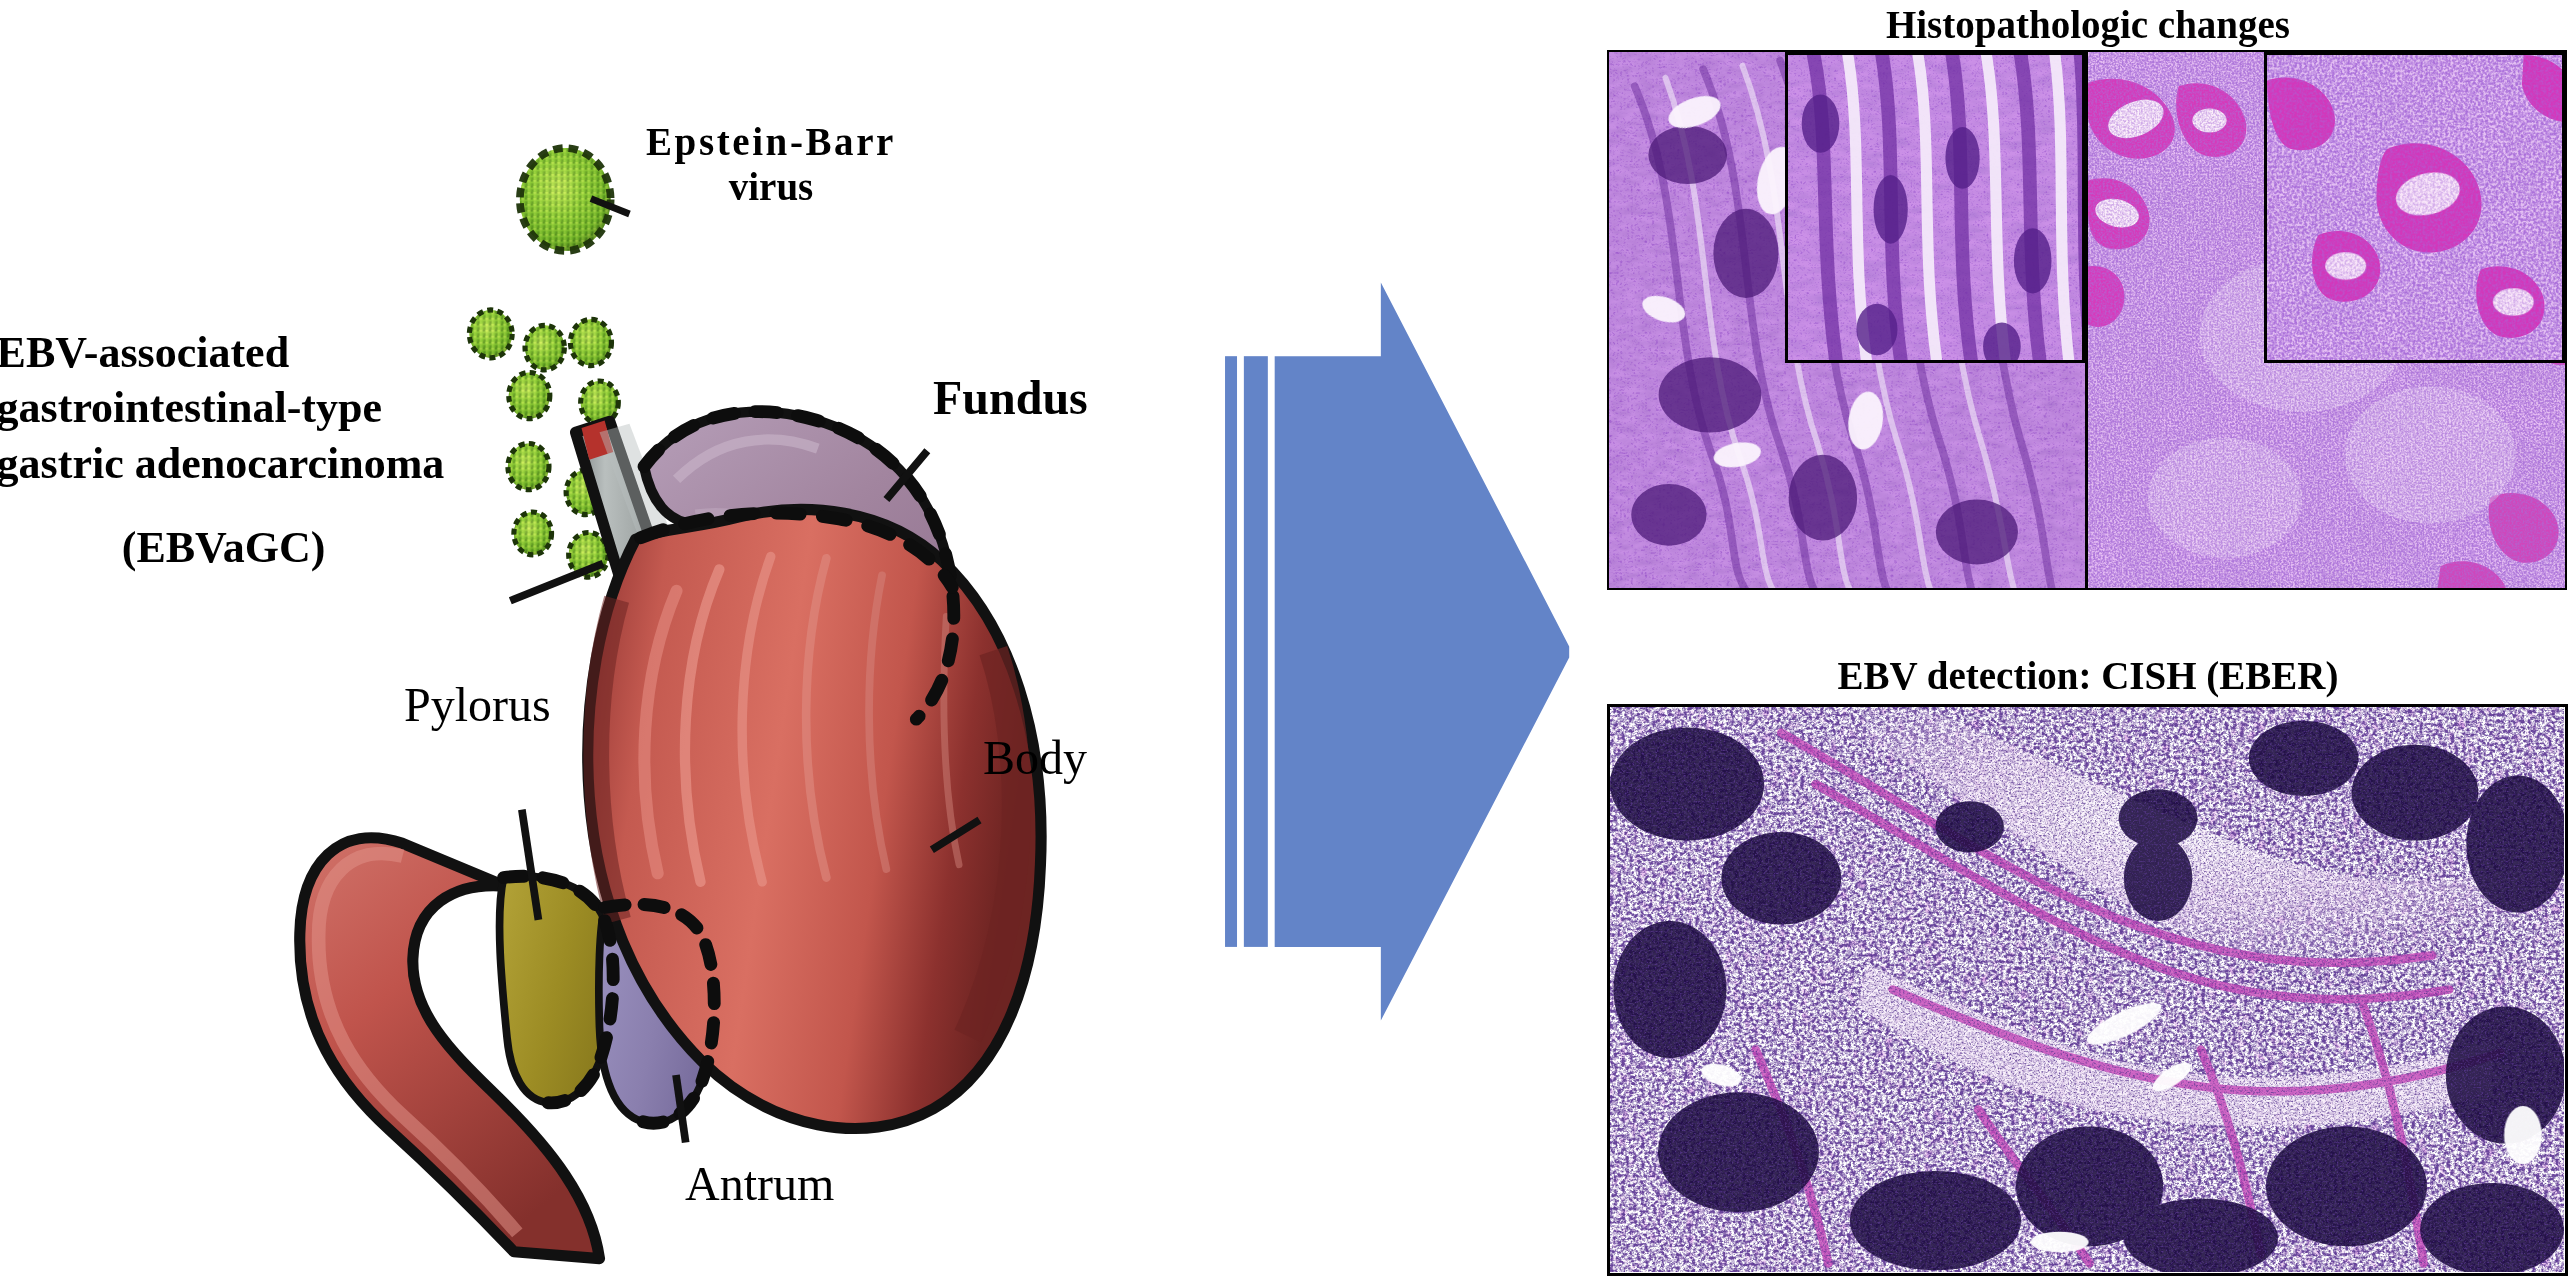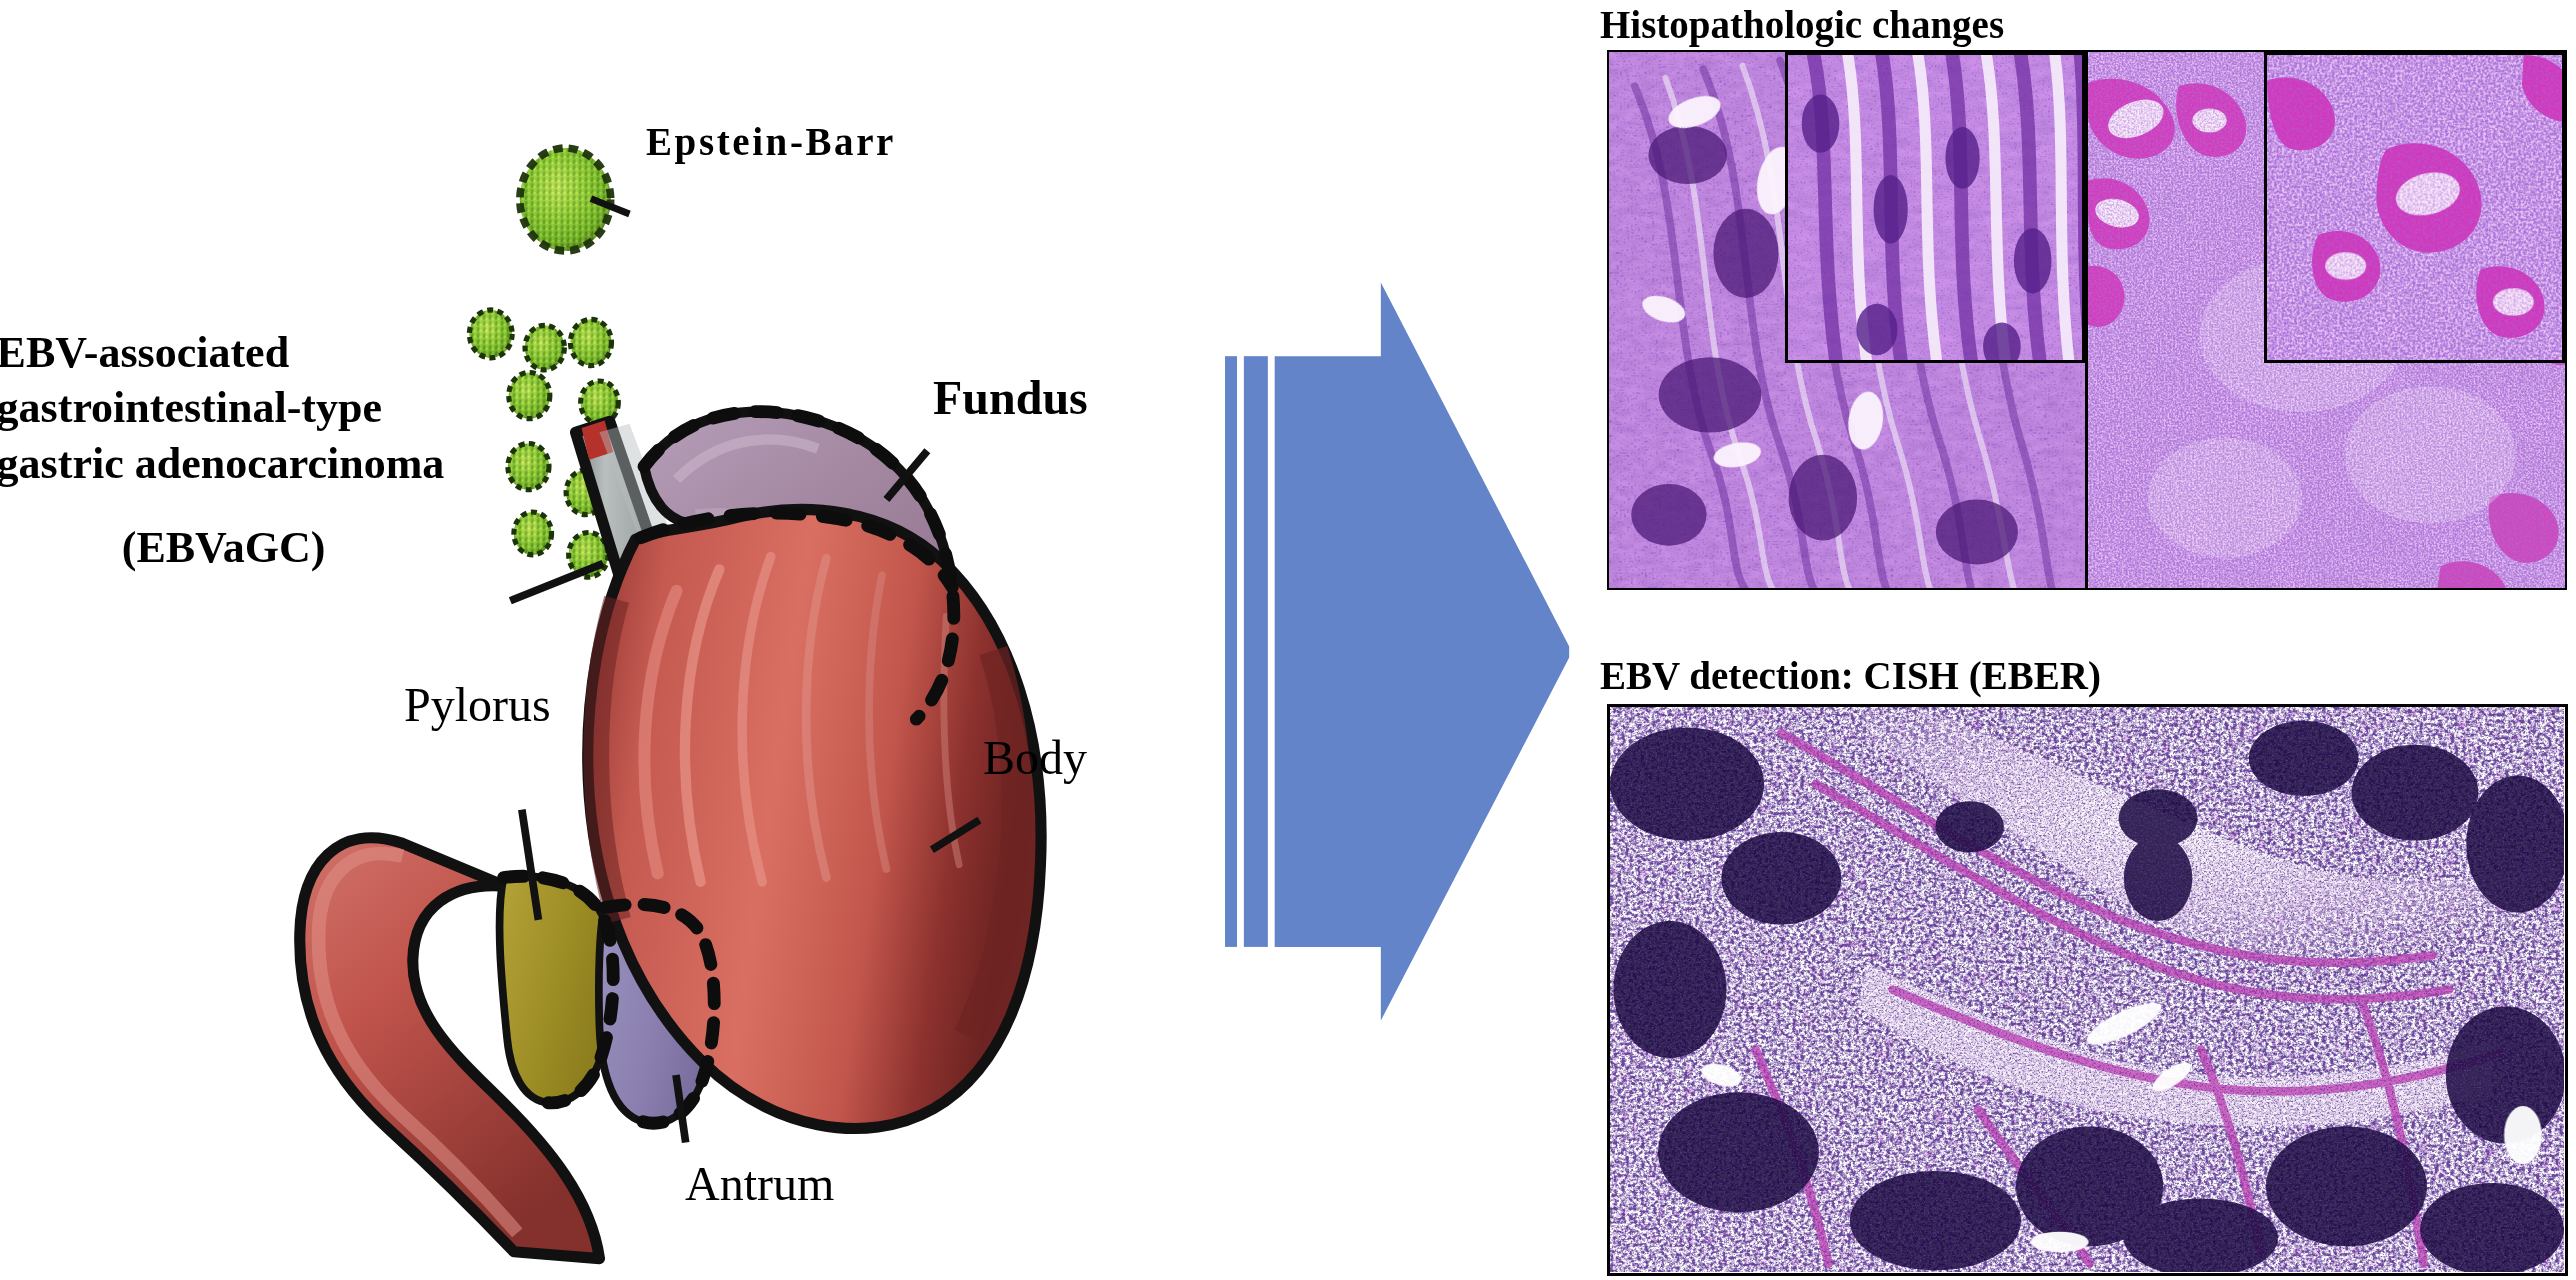--- a/index.html
+++ b/index.html
@@ -32,21 +32,21 @@
   #lbl-body{left:983px;top:730px;}
   #lbl-antrum{left:685px;top:1156px;text-align:center;}
 
   
   #arrow-group{position:absolute;left:1225px;top:274px;width:411px;height:839px;}
 
   
   #right-panel{position:absolute;left:1600px;top:0;width:976px;height:1280px;}
 
   .fig-title{
-    text-align:left;font-weight:bold;font-size:39px;letter-spacing:0px;
+    text-align:center;font-weight:bold;font-size:39px;letter-spacing:0px;
     line-height:1.0;white-space:nowrap;
   }
   #histo-title-wrap{position:absolute;left:0;top:5.1px;width:976px;}
   #cish-title-wrap{position:absolute;left:0;top:656px;width:976px;}
 
   .histo-row{
     position:absolute;left:6.9px;top:50px;width:961px;height:540px;
     display:flex;gap:0;
   }
   .histo-cell{position:relative;width:480px;height:540px;
@@ -251,20 +251,21 @@
         <line x1="1080" y1="530" x2="1038" y2="580"></line>
         <line x1="600" y1="700" x2="700" y2="660"></line>
         <line x1="1140" y1="960" x2="1092" y2="990"></line>
         <line x1="790" y1="1260" x2="800" y2="1330"></line>
         <line x1="610" y1="950" x2="628" y2="1070"></line>
       </g>
     </svg>
 
     <div class="ebv-title">
       <div class="l1">Epstein-Barr</div>
+      <div class="l2">virus</div>
     </div>
 
     <div class="dx-label">
       <span>EBV-associated</span><br>
       <span>gastrointestinal-type</span><br>
       <span>gastric adenocarcinoma</span>
       <span class="abbr">(EBVaGC)</span>
     </div>
 
     <div class="anat" id="lbl-fundus">Fundus</div>

